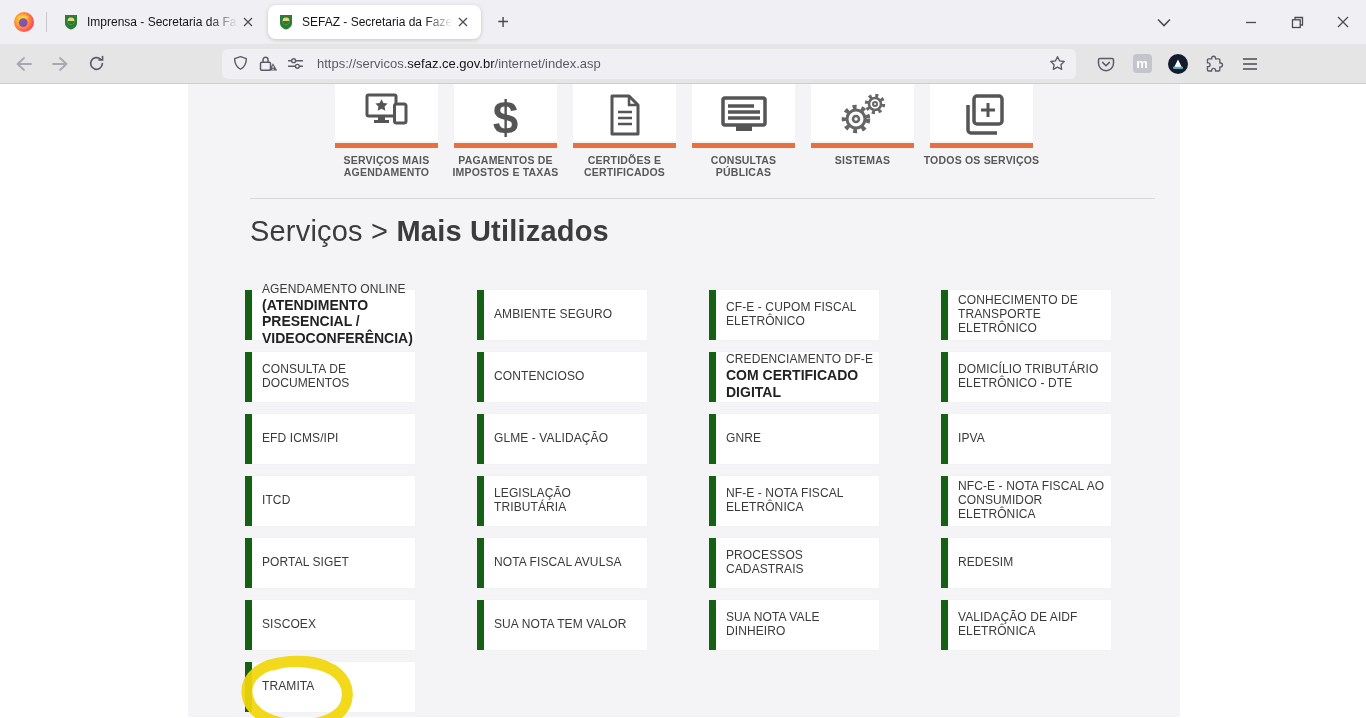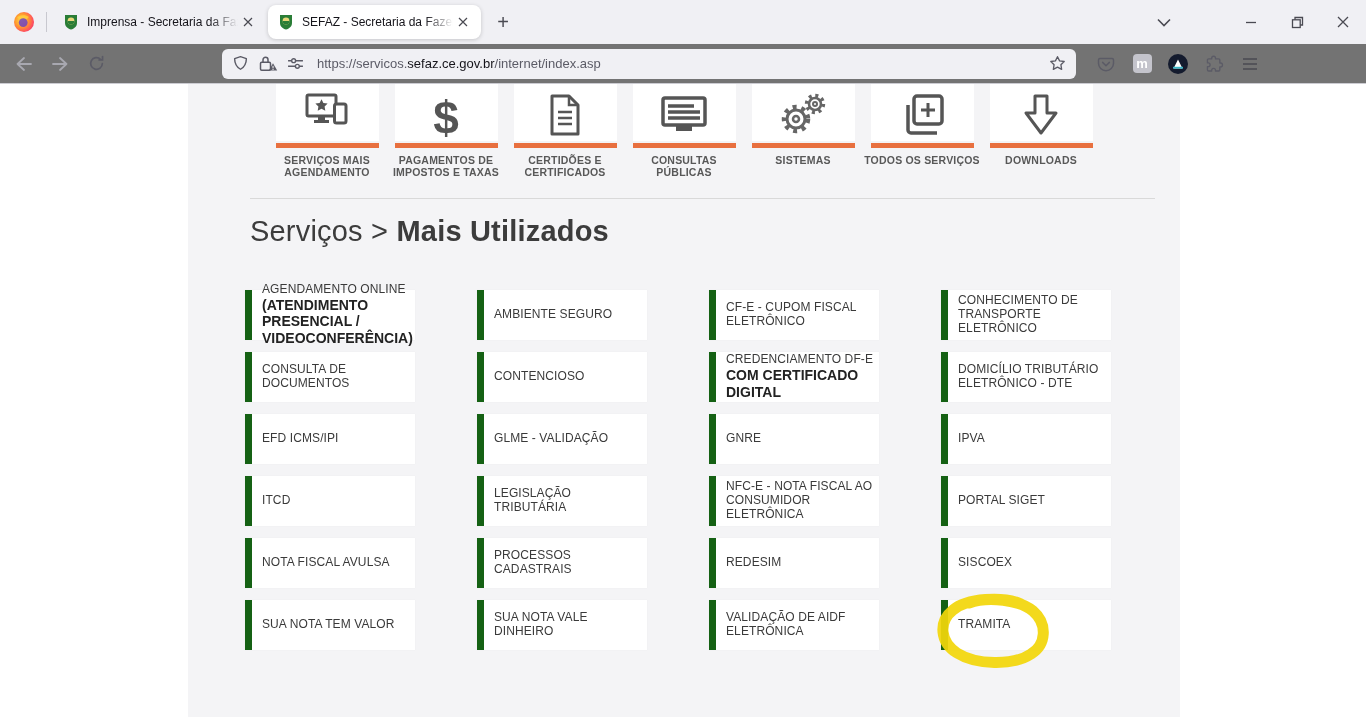--- a/index.html
+++ b/index.html
@@ -18,21 +18,21 @@
   .tab-fade { position:absolute; right:28px; top:7px; width:28px; height:20px; }
   .tab.active .tab-fade { background:linear-gradient(90deg, rgba(255,255,255,0), #fff); }
   .tab:not(.active) .tab-fade { background:linear-gradient(90deg, rgba(240,240,244,0), #f0f0f4); }
   .tab-close { width:20px; height:20px; display:flex; align-items:center; justify-content:center; border-radius:4px; flex:0 0 20px; }
   .newtab-btn { width:32px; height:32px; margin-left:6px; display:flex; align-items:center; justify-content:center; border-radius:4px; font-size:20px; color:#4a4a52; font-weight:300; }
   .strip-spacer { flex:1; }
   .tablist-btn { width:36px; height:32px; display:flex; align-items:center; justify-content:center; margin-right:46px; border-radius:4px; }
   .win-controls { display:flex; height:44px; }
   .win-btn { width:46px; height:44px; display:flex; align-items:center; justify-content:center; }
 
-  .toolbar { height:40px; background:#737373; border-bottom:1px solid #ccccd2; display:flex; align-items:center; padding:0 8px; box-shadow:0 1px 2px rgba(0,0,0,.06); }
+  .toolbar { height:40px; background:#e5e5e5; border-bottom:1px solid #ccccd2; display:flex; align-items:center; padding:0 8px; box-shadow:0 1px 2px rgba(0,0,0,.06); }
   .nav-btn { width:32px; height:32px; display:flex; align-items:center; justify-content:center; border-radius:4px; margin-right:4px; }
   .urlbar { margin-left:106px; width:854px; height:30px; background:#f0f0f4; border-radius:6px; display:flex; align-items:center; padding:0 10px; }
   .urlbar .u-icon { display:flex; align-items:center; margin-right:9px; }
   .url-text { font-size:13px; color:#5b5b66; margin-left:4px; white-space:nowrap; }
   .url-text .domain { color:#15141a; }
   .url-star { margin-left:auto; display:flex; align-items:center; }
   .tb-right { display:flex; align-items:center; margin-left:14px; gap:4px; }
   .tb-icon { width:32px; height:32px; display:flex; align-items:center; justify-content:center; border-radius:4px; }
   .ext-m { width:19px; height:19px; background:#c4c4cc; border-radius:4px; color:#fff; font-weight:700; font-size:13px; display:flex; align-items:center; justify-content:center; }
   .ext-a { width:20px; height:20px; background:#141b2e; border-radius:50%; display:flex; align-items:center; justify-content:center; }
@@ -304,31 +304,20 @@
      <path d="M9 12 v25 a3 3 0 0 0 3 3 h26" fill="none" stroke="#555" stroke-width="3.5"></path>
      <rect x="15" y="3" width="28" height="28" rx="3" fill="#fff" stroke="#555" stroke-width="3.5"></rect>
      <path d="M29 10 v14 M22 17 h14" stroke="#555" stroke-width="3"></path>
               </svg>
             </span>
           </div>
     <div class="tile-bar"></div>
     <div class="tile-label">TODOS OS SERVIÇOS</div>
   </div>
 
-  <div class="tile">
-    <div class="tile-box">
-            <span class="tile-icon">
-              <svg width="40" height="44" viewBox="0 0 40 44" style="margin-bottom:4px">
-     <path d="M14 3 h12 v17 h9 L20 40 5 20 h9 Z" fill="none" stroke="#555" stroke-width="3" stroke-linejoin="round"></path>
-              </svg>
-            </span>
-          </div>
-    <div class="tile-bar"></div>
-    <div class="tile-label">DOWNLOADS</div>
-  </div>
 </div>
     <hr class="divider">
     <h1 class="heading"><span>Serviços &gt; </span><b>Mais Utilizados</b></h1>
     <div class="grid">
   <div class="service">
     <span class="service-label">AGENDAMENTO ONLINE</span>
     <span class="service-sublabel">(ATENDIMENTO PRESENCIAL / VIDEOCONFERÊNCIA)</span>
   </div>
 
   <div class="service">
@@ -390,20 +379,24 @@
   <div class="service">
     <span class="service-label">ITCD</span>
 
   </div>
 
   <div class="service">
     <span class="service-label">LEGISLAÇÃO TRIBUTÁRIA</span>
 
   </div>
 
+  <div class="service">
+    <span class="service-label">NF-E - NOTA FISCAL ELETRÔNICA</span>
+
+  </div>
 
   <div class="service">
     <span class="service-label">NFC-E - NOTA FISCAL AO CONSUMIDOR ELETRÔNICA</span>
 
   </div>
 
   <div class="service">
     <span class="service-label">PORTAL SIGET</span>
 
   </div>

